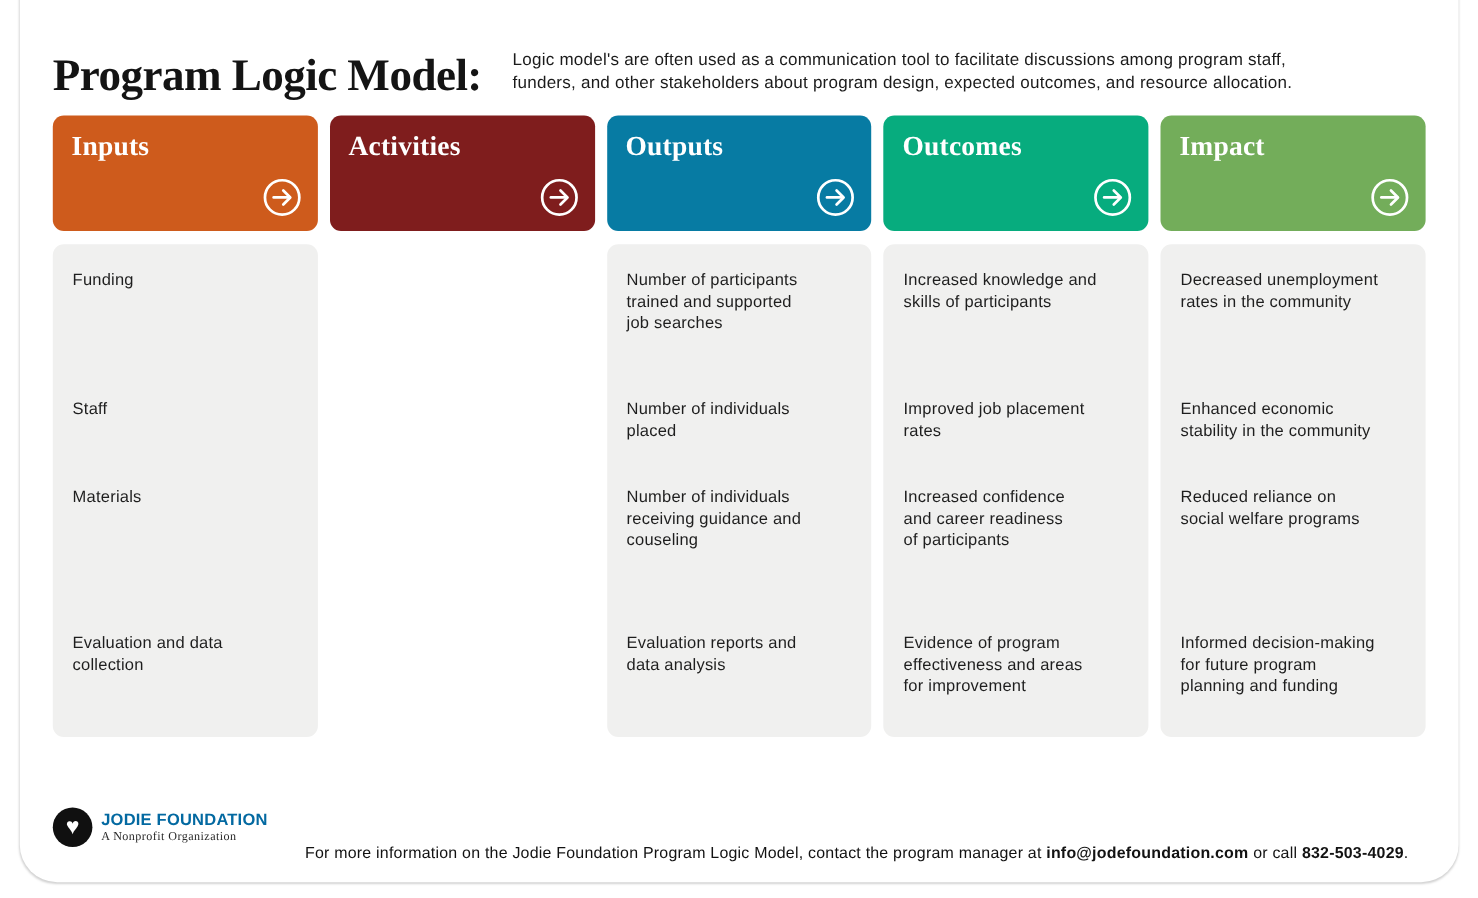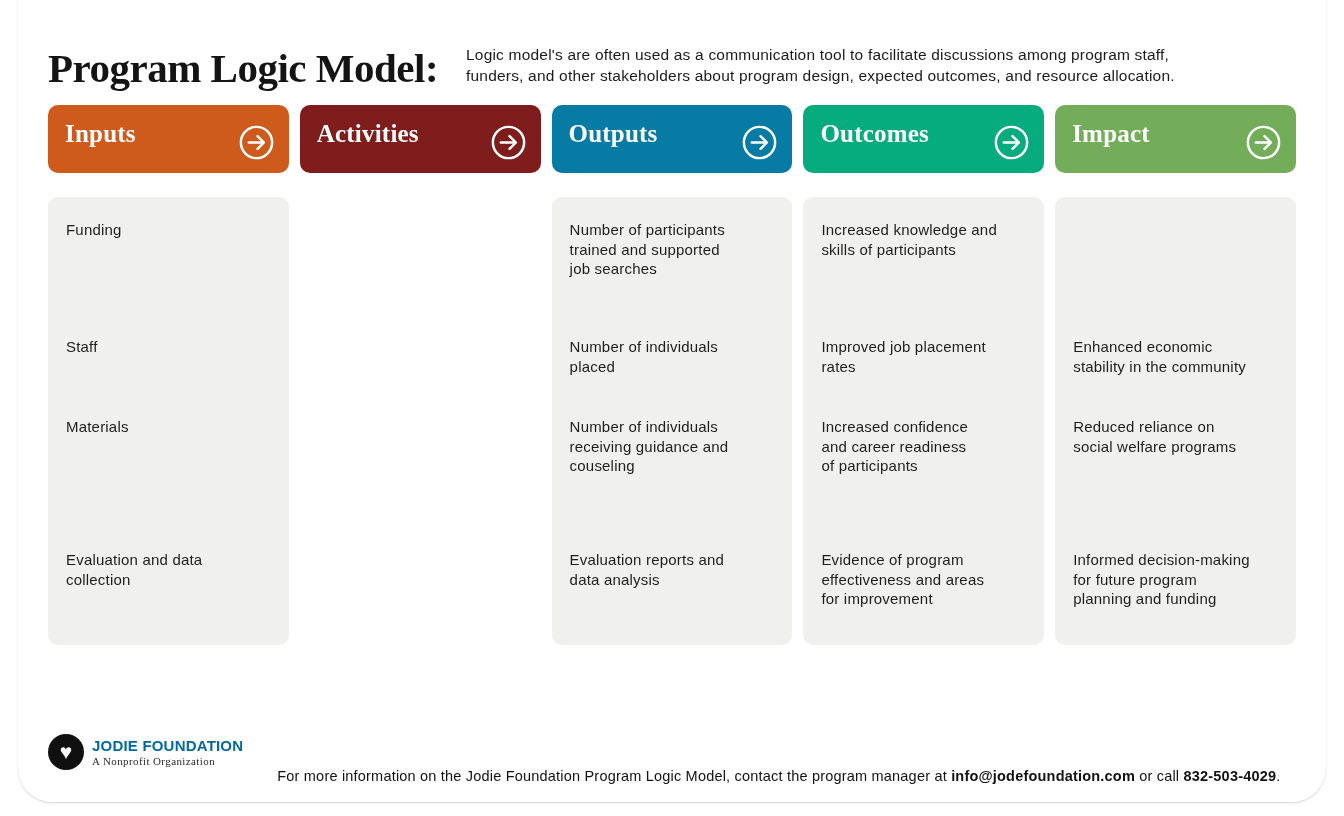--- a/index.html
+++ b/index.html
@@ -41,39 +41,39 @@
 
   
   .columns {
     position: absolute; left: 48px; right: 48px; top: 105px;
     display: grid;
     grid-template-columns: repeat(5, 1fr);
     gap: 11px;
   }
   .col-header {
     position: relative;
-    height: 68px;
+    height: 105px;
     border-radius: 10px;
     color: #ffffff;
   }
   .col-header .col-label {
     position: absolute; left: 17px; top: 15px;
     font-family: "Liberation Serif", "DejaVu Serif", serif;
     font-weight: 700;
     font-size: 25px;
     letter-spacing: 0.2px;
   }
   .arrow-btn {
     position: absolute; right: 14px; bottom: 12px;
     width: 37px; height: 37px;
     cursor: pointer;
   }
   .col-body {
     position: relative;
-    margin-top: 24px;
+    margin-top: 12px;
     height: 448px;
     border-radius: 10px;
     background: #F0F0EF;
   }
   .item {
     position: absolute; left: 18px; right: 12px;
     font-size: 15px;
     line-height: 19.5px;
     letter-spacing: 0.2px;
     color: #1e1e1e;
@@ -204,20 +204,22 @@
     <div class="col">
       <div class="col-header" style="background-color: rgb(115, 173, 90); padding-left: 44px;">
         <span class="col-label">Impact</span>
         <svg class="arrow-btn" viewBox="0 0 36 36">
           <circle cx="18" cy="18" r="15.2" fill="none" stroke="#fff" stroke-width="2.4"></circle>
           <line x1="10.5" y1="18" x2="24.5" y2="18" stroke="#fff" stroke-width="2.4" stroke-linecap="round"></line>
           <polyline points="19,11.8 25.2,18 19,24.2" fill="none" stroke="#fff" stroke-width="2.4" stroke-linecap="round" stroke-linejoin="round"></polyline>
         </svg>
       </div>
       <div class="col-body">
+        <div class="item i0">Decreased unemployment
+rates in the community</div>
         <div class="item i1">Enhanced economic
 stability in the community</div>
         <div class="item i2">Reduced reliance on
 social welfare programs</div>
         <div class="item i3">Informed decision-making
 for future program
 planning and funding</div>
       </div>
     </div>
 

